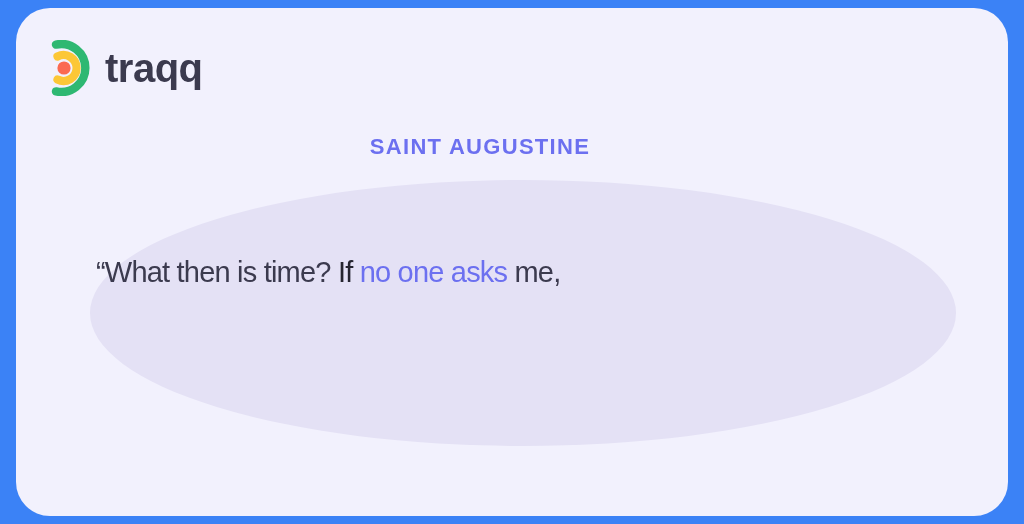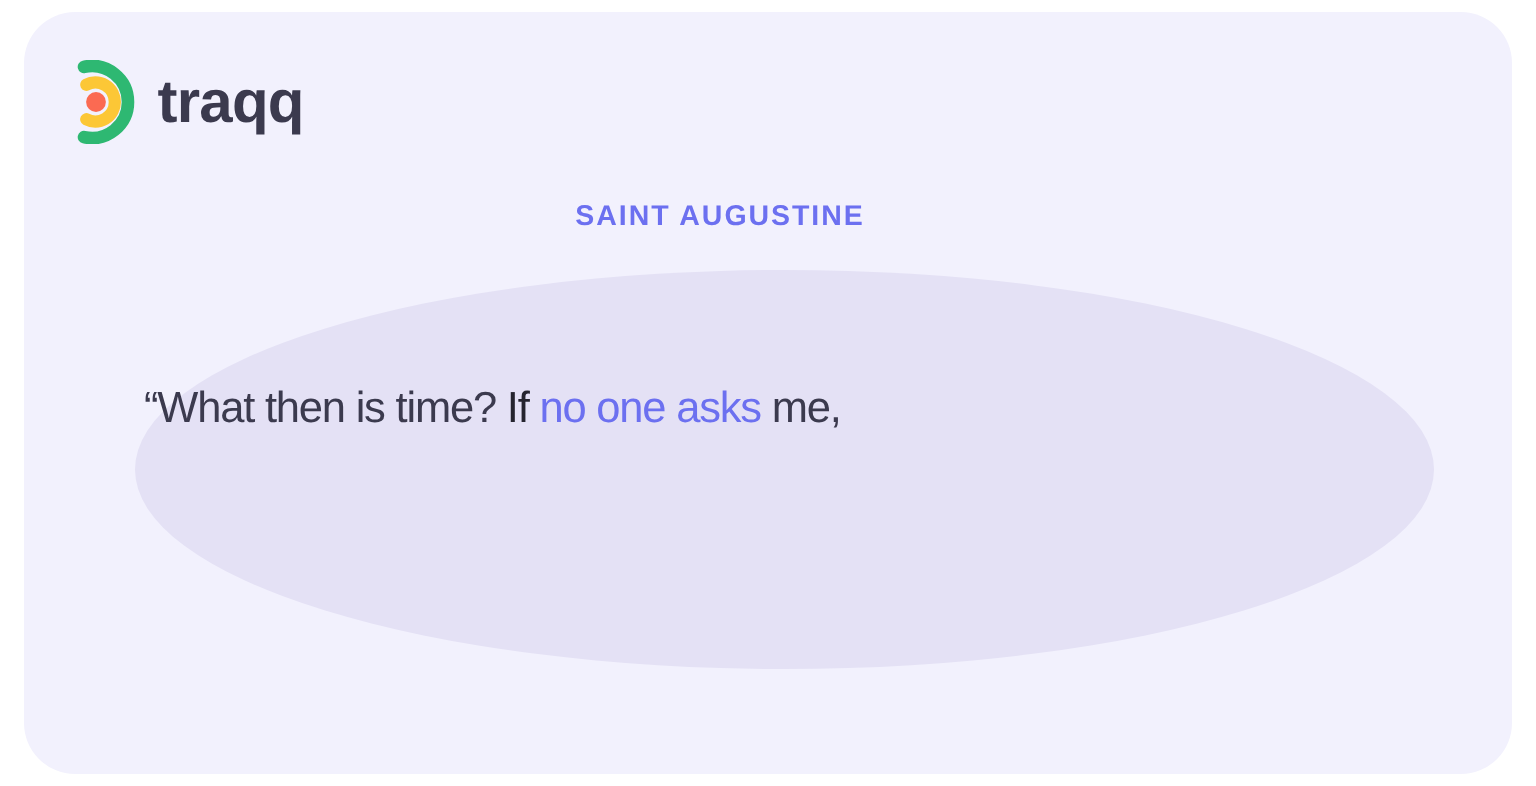--- a/index.html
+++ b/index.html
@@ -11,21 +11,21 @@
     width: 1024px;
     height: 524px;
     overflow: hidden;
     font-family: "Liberation Sans", sans-serif;
   }
 
   #screen {
     position: relative;
     width: 1024px;
     height: 524px;
-    background: #ffffff;
+    background: #3b82f6;
   }
 
   
   #card {
     position: absolute;
     left: 16px;
     top: 8px;
     width: 992px;
     height: 508px;
     background: #F2F1FD;
@@ -69,21 +69,21 @@
   }
 
   
   #attribution {
     position: absolute;
     left: 0;
     top: 126px;
     width: 928px;
     text-align: center;
     font-family: "Liberation Sans", sans-serif;
-    font-size: 19px;
+    font-size: 22px;
     font-weight: bold;
     letter-spacing: 1.3px;
     color: #6C70F0;
     white-space: nowrap;
   }
 
   
   #quote {
     position: absolute;
     left: 80px;

